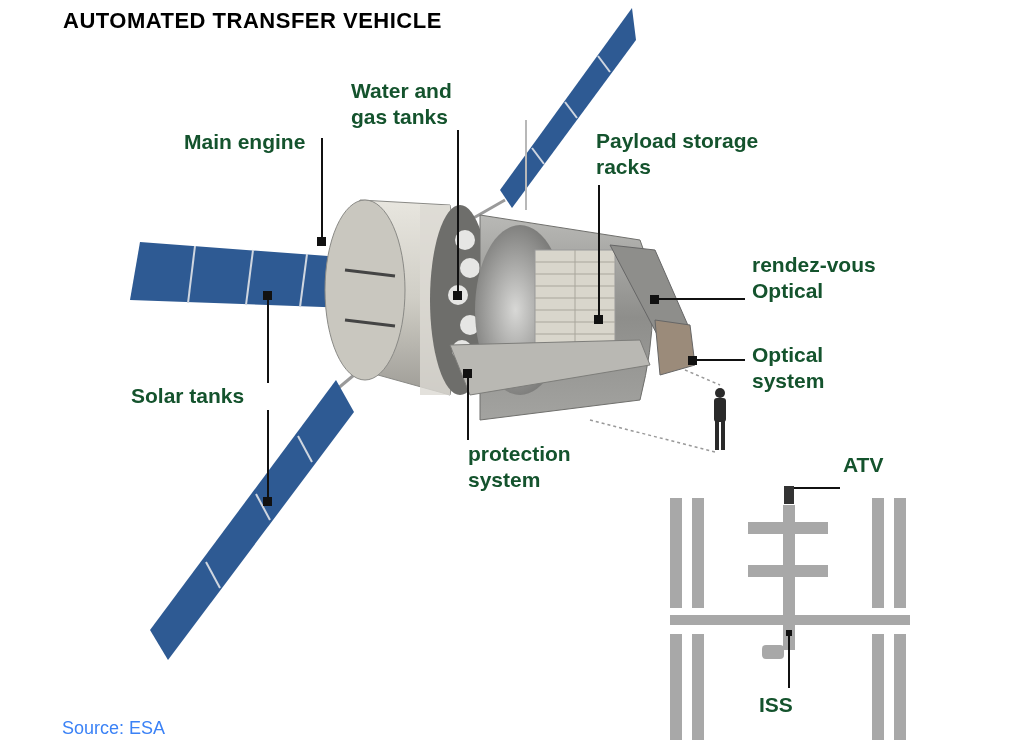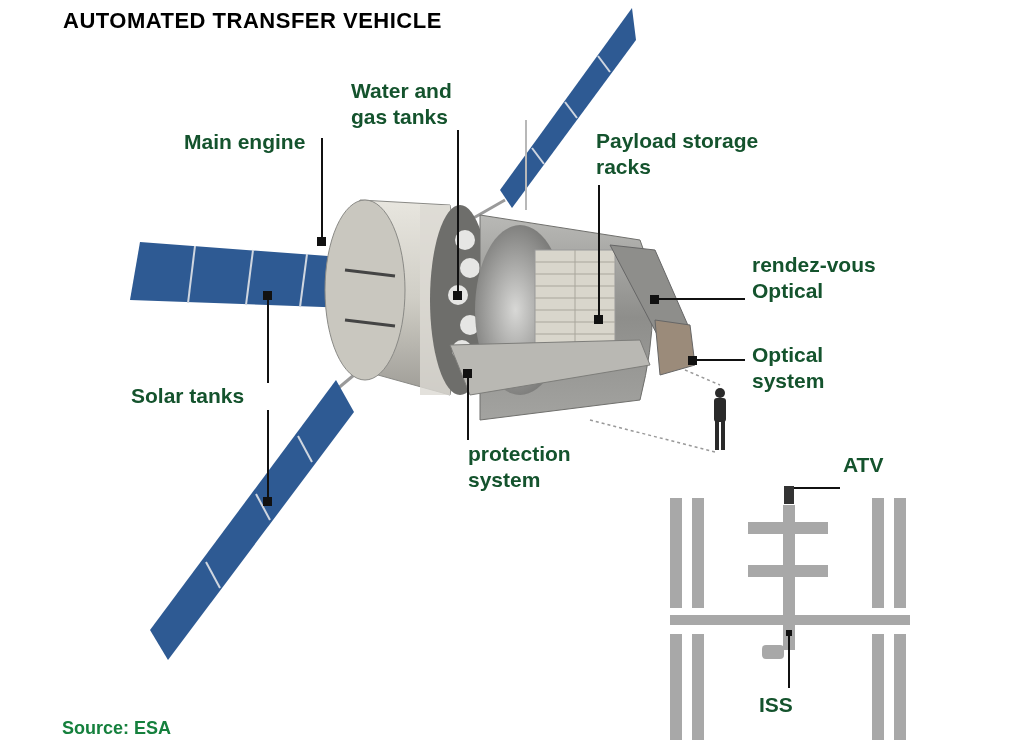--- a/index.html
+++ b/index.html
@@ -1,19 +1,19 @@
 <!DOCTYPE html>
 <html><head>
 <meta charset="utf-8">
 <style>
   html,body{margin:0;padding:0;background:#ffffff;}
   body{width:1024px;height:747px;position:relative;overflow:hidden;font-family:"Liberation Sans",sans-serif;}
   .title{position:absolute;left:63px;top:8px;font-size:22px;font-weight:bold;color:#000000;letter-spacing:0.5px;}
   .label{position:absolute;font-size:21px;font-weight:bold;color:#14532d;line-height:26px;}
-  .source{position:absolute;left:62px;top:718px;font-size:18px;font-weight:bold;color:#15803d;}
+  .source{position:absolute;left:62px;top:718px;font-size:18px;font-weight:normal;color:#3b82f6;}
   svg{position:absolute;left:0;top:0;}
 </style>
 </head>
 <body>
 
 <div class="title">AUTOMATED TRANSFER VEHICLE</div>
 
 <svg width="1024" height="747" viewBox="0 0 1024 747">
   <defs>
     <linearGradient id="hull" x1="0" y1="0" x2="0" y2="1">

